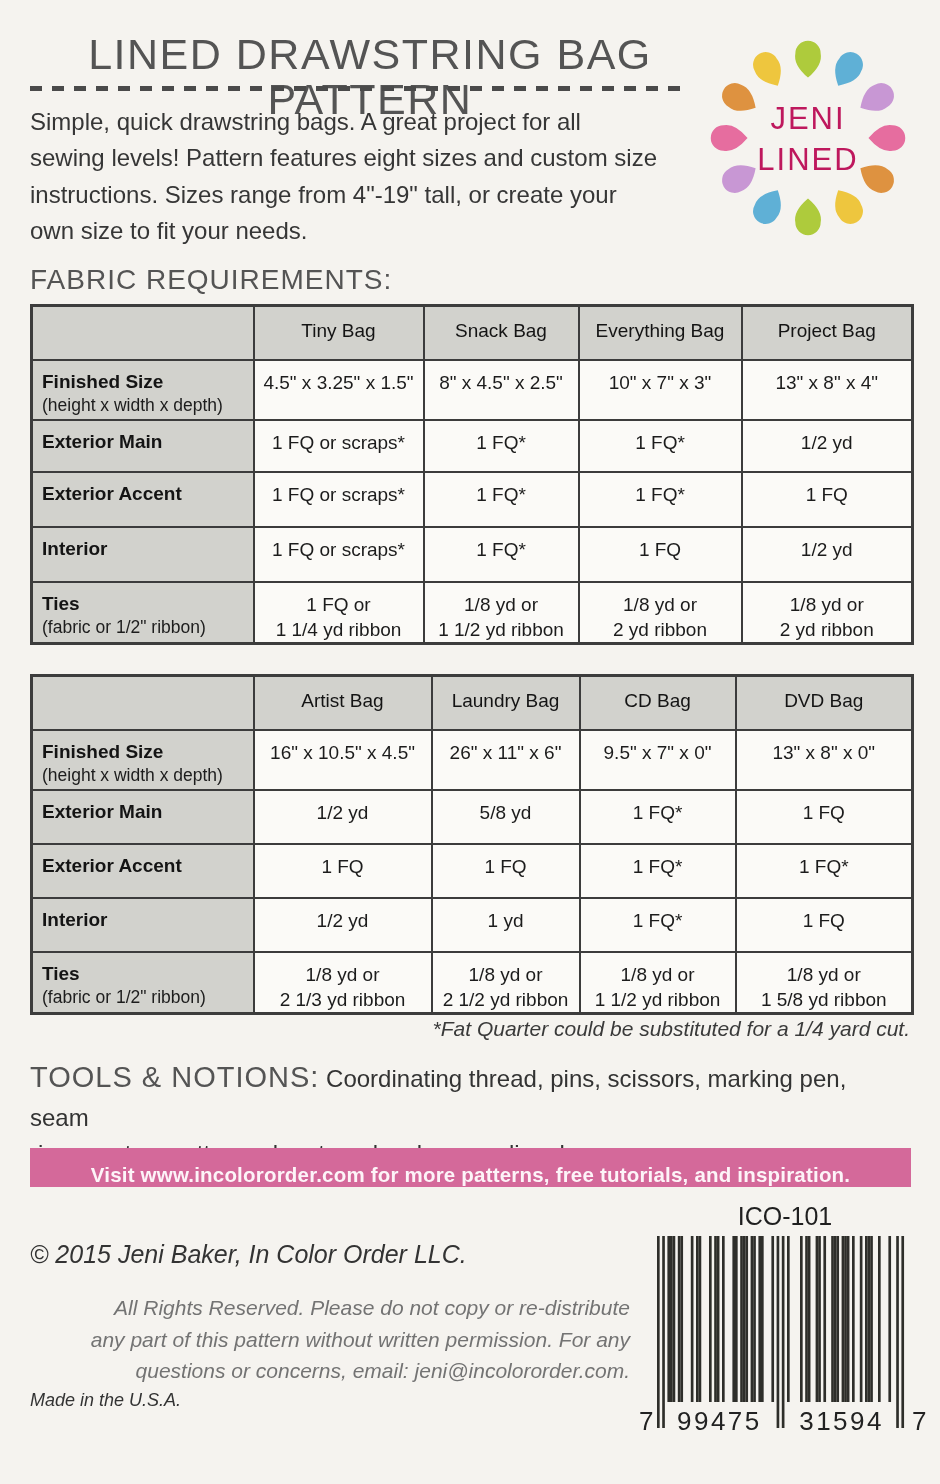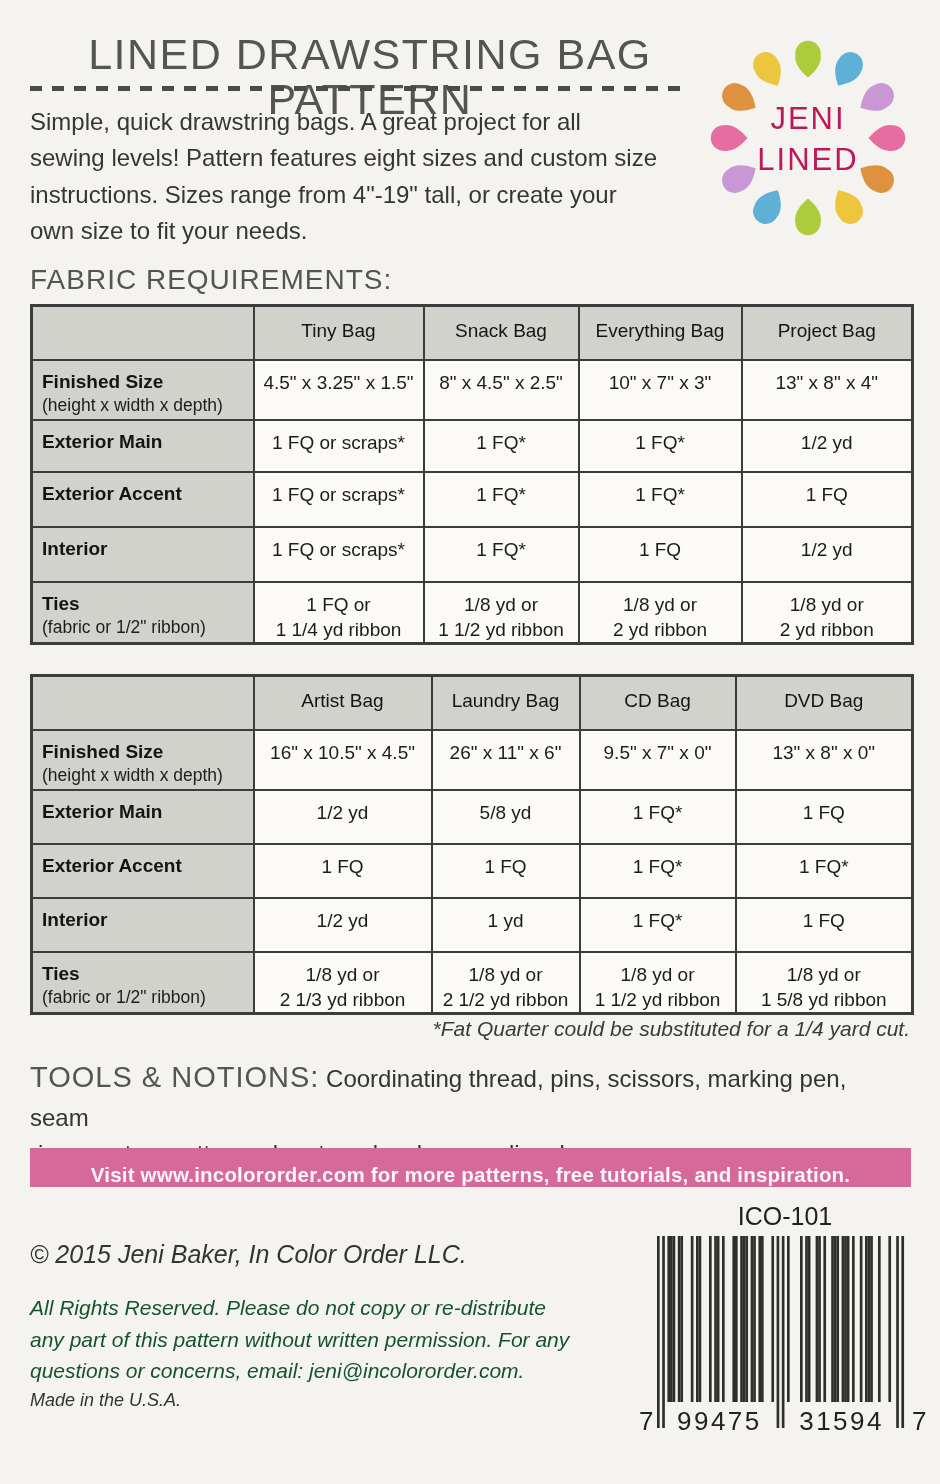--- a/index.html
+++ b/index.html
@@ -78,21 +78,21 @@
   .sku {
     position:absolute; left:635px; top:1202px; width:300px;
     text-align:center; font-size:25px; color:#1f1f1f;
   }
   .copyright {
     position:absolute; left:30px; top:1240px;
     font-style:italic; font-size:25px; color:#333;
   }
   .rights {
     position:absolute; left:30px; top:1292px; width:600px;
-    font-style:italic; font-size:21px; line-height:1.5; color:#14532d; white-space:pre-line;
+    font-style:italic; font-size:21px; line-height:1.5; color:#737373; white-space:pre-line;text-align:right;
   }
   .made-in {
     position:absolute; left:30px; top:1390px;
     font-style:italic; font-size:18px; color:#333;text-align:center;
   }
   .barcode { position:absolute; left:635px; top:1234px; width:300px; height:202px; }
   .barcode text { font-family:"Liberation Sans", sans-serif; }
 </style>
 </head>
 <body>

